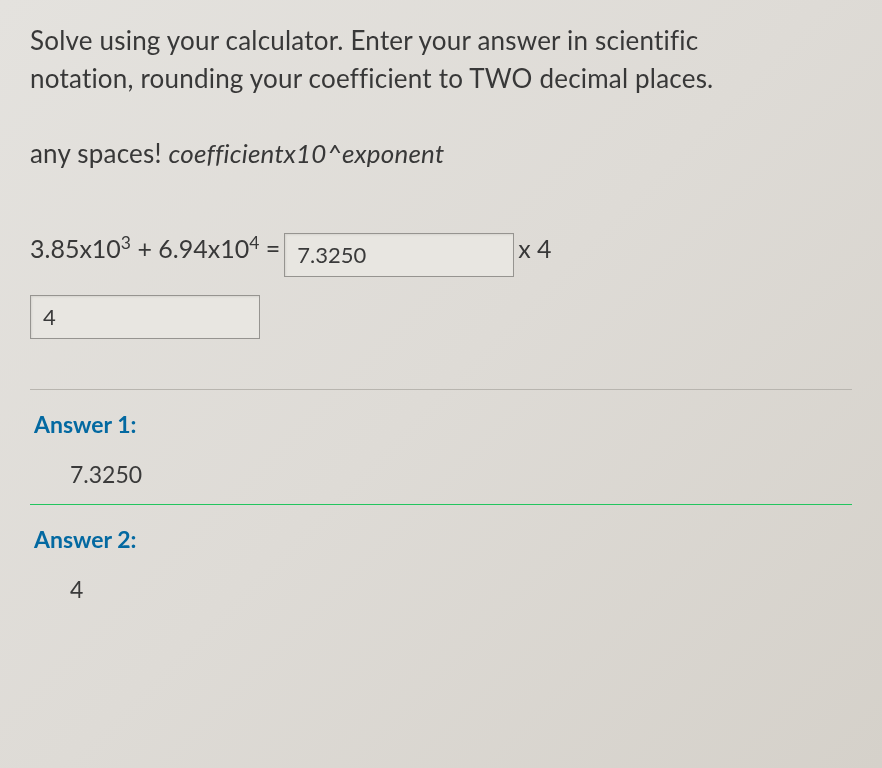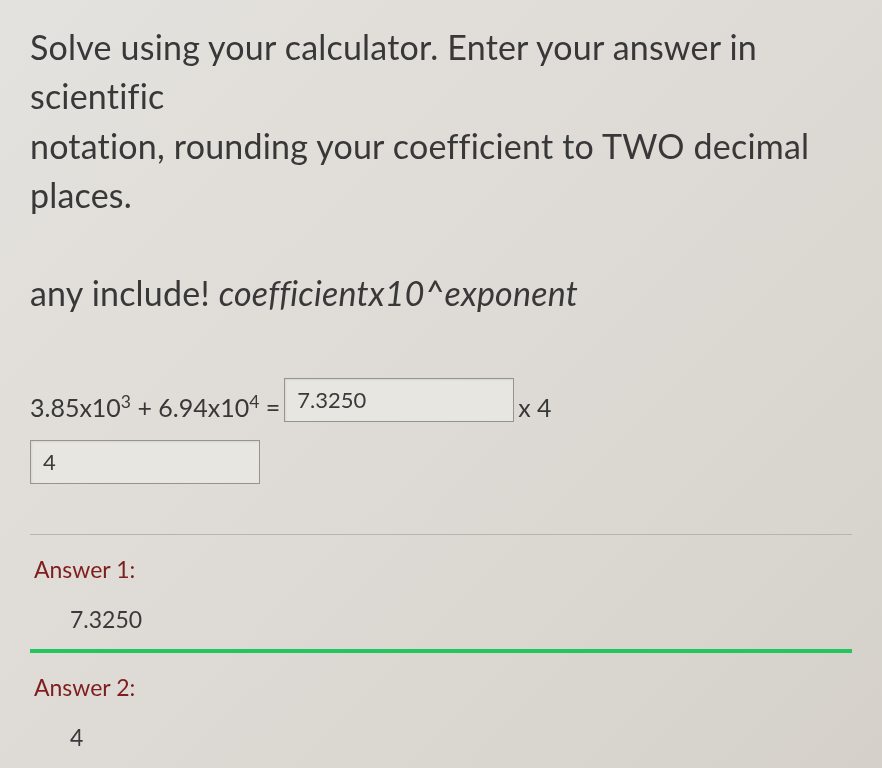--- a/index.html
+++ b/index.html
@@ -10,33 +10,33 @@
     body {
       font-family: -apple-system, BlinkMacSystemFont, "Segoe UI", "Lato", Arial, sans-serif;
       background: linear-gradient(135deg, #e4e2de 0%, #dedbd6 50%, #d5d1ca 100%);
       width: 882px;
       height: 768px;
       padding: 22px 30px;
       color: #2d2d2d;
       overflow: hidden;
     }
     .instructions {
-      font-size: 34px;
+      font-size: 26px;
       line-height: 1.45;
       color: #383838;
       margin-bottom: 60px;
       letter-spacing: 0.2px;
     }
     .format-example {
       font-style: italic;
       text-align: right;
     }
     .equation-row {
       display: flex;
-      align-items: flex-end;
+      align-items: flex-start;
       font-size: 25px;
       color: #383838;
       margin-bottom: 18px;
       flex-wrap: wrap;
       gap: 4px;
     }
     .equation-text {
       white-space: nowrap;
     }
     sup {
@@ -58,42 +58,42 @@
     }
     .input-row-2 {
       margin-bottom: 50px;
     }
     .answer-section {
       border-top: 1px solid #b8b5af;
       padding: 20px 0 16px 4px;
     }
     .answer-label {
       font-size: 23px;
-      font-weight: 400;
-      color: #7f1d1d;
+      font-weight: 700;
+      color: #0369a1;
       margin-bottom: 22px;
     }
     .answer-value {
       font-size: 23px;
       color: #3a3a3a;
       padding-left: 36px;
     }
     .answer-section-last {
-      border-top: 4px solid #22c55e;
+      border-top: 1px solid #22c55e;
       padding: 20px 0 0 4px;
     }
   </style>
 </head>
 <body>
 
 <div class="instructions">
   <span>Solve using your calculator.   Enter your answer in scientific</span><br>
   <span>notation, rounding your coefficient to TWO decimal places.</span><br>
   <br>
-  <span>any include!    </span><span class="format-example">coefficientx10^exponent</span>
+  <span>any spaces!    </span><span class="format-example">coefficientx10^exponent</span>
 </div>
 
 <div class="equation-row">
   <span class="equation-text">
     <span>3.85x10</span><sup>3</sup><span> + 6.94x10</span><sup>4</sup><span> = </span>
   </span>
   <div class="input-box">
     <span>7.3250</span>
   </div>
   <span> x 4</span>

